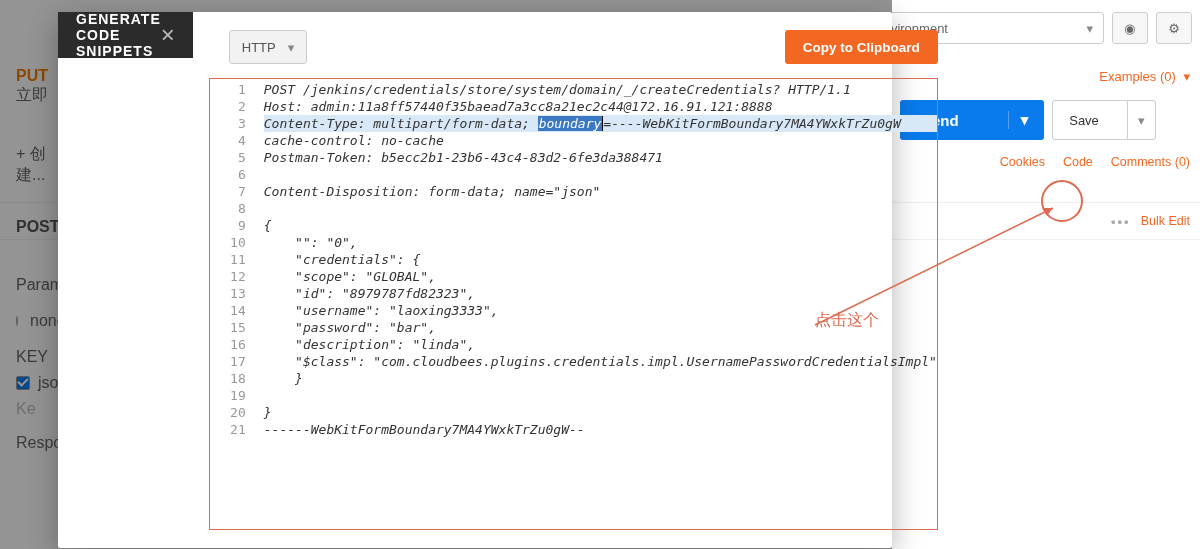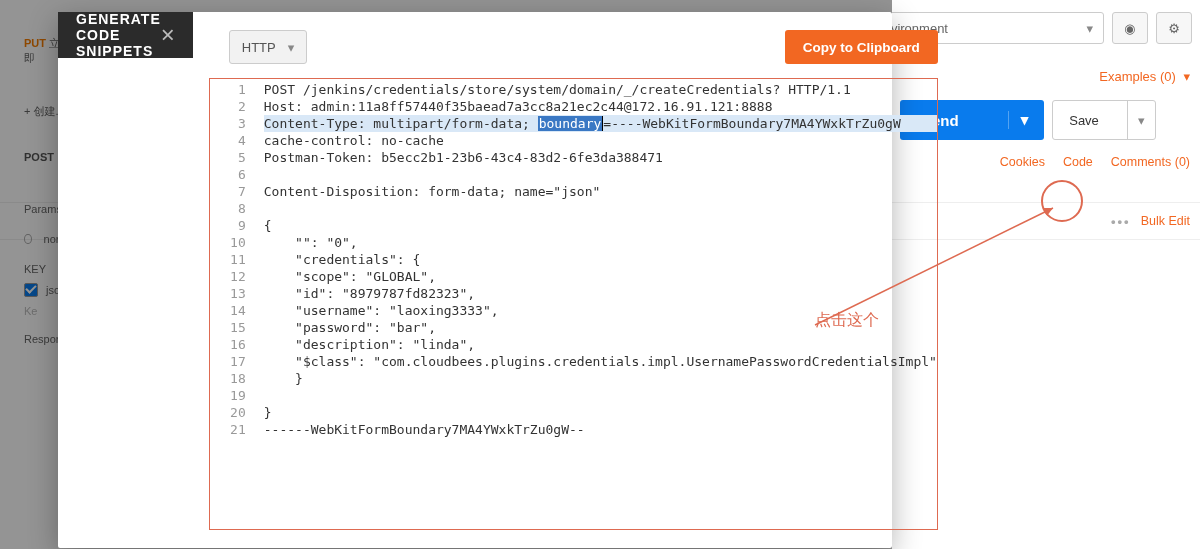--- a/index.html
+++ b/index.html
@@ -26,21 +26,21 @@
     .save-wrap .dd { border-left: 1px solid #ccc; height: 100%; width: 28px; display: flex; align-items: center; justify-content: center; color: #888; cursor: pointer; }
 
     .bg-row4 { height: 36px; display: flex; align-items: center; padding: 0 10px; gap: 18px; justify-content: flex-end; }
     .link-sm { color: #f26722; font-size: 12.5px; cursor: pointer; }
 
     .bg-row5 { height: 38px; display: flex; align-items: center; padding: 0 10px; border-top: 1px solid #eee; border-bottom: 1px solid #eee; gap: 10px; }
     .dotdot { margin-left: auto; color: #aaa; letter-spacing: 2px; font-weight: bold; cursor: pointer; }
     .cb { width: 14px; height: 14px; border: 1px solid #999; background: #097bed; position: relative; border-radius: 2px; margin-right: 8px; }
     .cb::after { content: ""; position: absolute; left: 3px; top: -1px; width: 4px; height: 8px; border: solid #fff; border-width: 0 2px 2px 0; transform: rotate(45deg); }
 
-    .left-strip { position: absolute; left: 16px; top: 0; width: 60px; height: 100%; padding-top: 32px; font-size: 11px; color: #666; }
+    .left-strip { position: absolute; left: 8px; top: 0; width: 60px; height: 100%; padding-top: 63px; font-size: 16px; color: #666; }
     .left-strip div { padding: 4px 8px; }
     .put-lbl { color: #f57c00; font-weight: bold; }
 
     
     .overlay { position: absolute; inset: 0; background: rgba(0,0,0,0.42); }
 
     
     .modal { position: absolute; left: 58px; top: 12px; width: 834px; height: 536px; background: #fff; box-shadow: 0 8px 30px rgba(0,0,0,0.3); border-radius: 2px; display: flex; flex-direction: row; }
     .modal-head { height: 46px; background: #2b2b2b; color: #fff; display: flex; align-items: center; padding: 0 18px; }
     .modal-head .title { font-size: 14px; letter-spacing: 1px; font-weight: 600; }
@@ -48,21 +48,21 @@
 
     .modal-body { padding: 18px 16px; display: flex; flex-direction: column; flex: 1; min-height: 0; }
     .modal-toolbar { display: flex; align-items: center; margin-bottom: 14px; margin-left: 20px; }
     .lang-dd { height: 34px; border: 1px solid #ccc; background: #f2f2f2; border-radius: 3px; display: flex; align-items: center; padding: 0 12px; color: #555; cursor: pointer; font-size: 13px; }
     .lang-dd .chev { margin-left: 12px; color: #888; }
     .copy-btn { margin-left: auto; height: 34px; background: #f26722; color: #fff; border: none; border-radius: 3px; padding: 0 18px; font-weight: 600; font-size: 13.5px; cursor: pointer; }
 
     .code-wrap { border: 1px solid #de6a51; flex: 1; min-height: 0; display: flex; font-family: "Consolas", "Menlo", monospace; font-size: 13px; line-height: 17px; overflow: hidden; position: relative; padding-bottom: 6px; padding-top: 2px; }
     .gutter { width: 44px; text-align: right; color: #999; user-select: none; padding-right: 8px; border-right: 0; }
     .gutter div, .code-lines div { height: 17px; white-space: pre; }
-    .code-lines { flex: 1; padding-left: 10px; color: #333; }
+    .code-lines { flex: 1; padding-left: 10px; color: #333; font-style: italic; }
     .hl-line { background: #d9e8f7; display: inline-block; width: 100%; position: relative; }
     .hl-word { background: #3a78c4; color: #fff; padding: 0 1px; }
     .cursor-bar { display: inline-block; width: 1px; height: 15px; background: #000; vertical-align: middle; transform: translateY(-1px); }
 
     
     .note-svg { position: absolute; left: 805px; top: 200px; pointer-events: none; }
     .note-circle { position: absolute; left: 1041px; top: 180px; width: 42px; height: 42px; border: 2px solid #de6a51; border-radius: 50%; pointer-events: none; }
     .note-text { position: absolute; left: 779px; top: 310px; color: #de6a51; font-family: "SimSun","Songti SC",serif; font-size: 16px; pointer-events: none; margin-left: 36px; }
   </style>
 </head>

